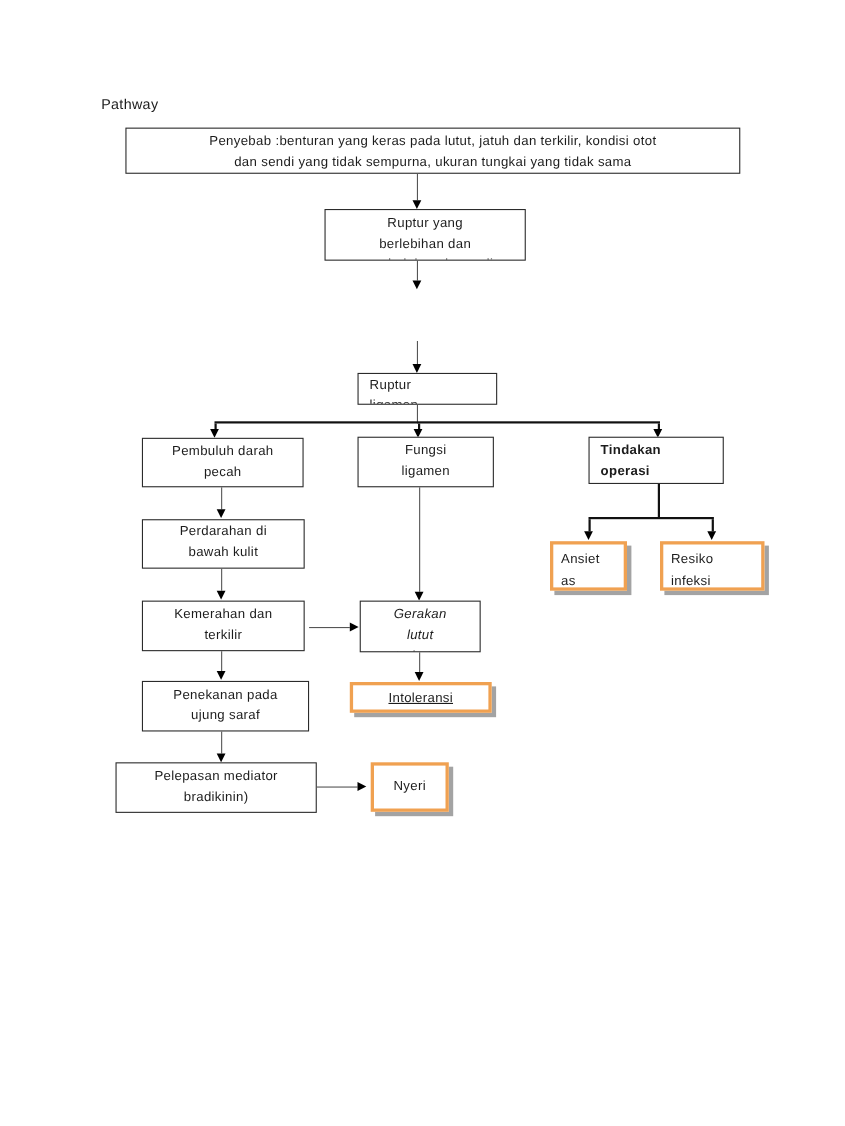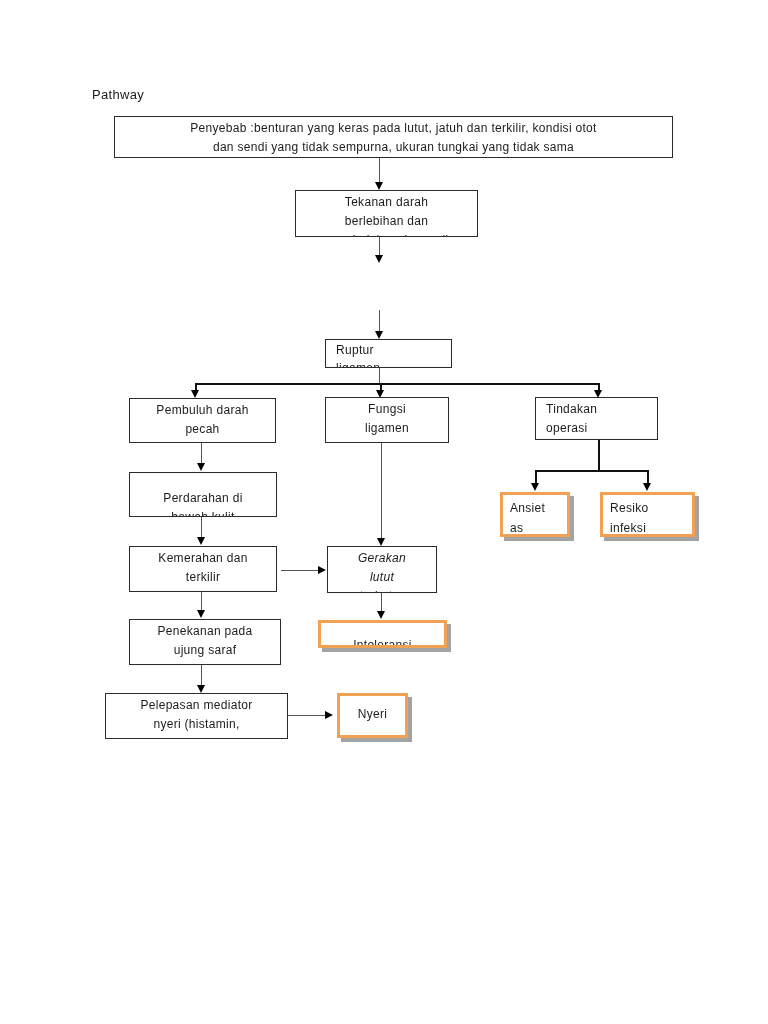--- a/index.html
+++ b/index.html
@@ -68,21 +68,21 @@
 
   <div class="box" style="left:114px;top:116px;width:559px;height:42px;padding-top:2px;">
     <span class="ln">Penyebab :benturan yang keras pada lutut, jatuh dan terkilir, kondisi otot</span>
     <span class="ln">dan sendi yang tidak sempurna, ukuran tungkai yang tidak sama</span>
   </div>
 
   <div class="vline" style="left:379px;top:158px;height:24px;"></div>
   <div class="head-down" style="left:375px;top:182px;"></div>
 
   <div class="box" style="left:295px;top:190px;width:183px;height:47px;padding-top:2px;">
-    <span class="ln">Tekanan darah</span>
+    <span class="ln">Ruptur yang</span>
     <span class="ln">berlebihan dan</span>
     <span class="ln">mendadak pada sendi</span>
   </div>
 
   <div class="vline" style="left:379px;top:237px;height:18px;"></div>
   <div class="head-down" style="left:375px;top:255px;"></div>
 
 
   <div class="vline" style="left:379px;top:310px;height:21px;"></div>
   <div class="head-down" style="left:375px;top:331px;"></div>
@@ -105,29 +105,29 @@
     <span class="ln">Pembuluh darah</span>
     <span class="ln">pecah</span>
   </div>
 
   <div class="box" style="left:325px;top:397px;width:124px;height:46px;padding-top:2px;">
     <span class="ln">Fungsi</span>
     <span class="ln">ligamen</span>
     <span class="ln">terganggu</span>
   </div>
 
-  <div class="box left" style="left:535px;top:397px;width:123px;height:43px;padding:2px 0 0 10px;">
+  <div class="box left" style="left:535px;top:397px;width:123px;height:43px;padding:2px 0 0 10px;font-weight:bold;">
     <span class="ln">Tindakan</span>
     <span class="ln">operasi</span>
   </div>
 
   <div class="vline" style="left:201px;top:443px;height:20px;"></div>
   <div class="head-down" style="left:197px;top:463px;"></div>
 
-  <div class="box" style="left:129px;top:472px;width:148px;height:45px;padding-top:16px;">
+  <div class="box" style="left:129px;top:472px;width:148px;height:45px;padding-top:0;">
     <span class="ln">Perdarahan di</span>
     <span class="ln">bawah kulit</span>
   </div>
 
   <div class="vline thick" style="left:598px;top:440px;height:31px;"></div>
   <div class="hline" style="left:535px;top:470px;width:114px;"></div>
   <div class="vline thick" style="left:535px;top:472px;height:11px;"></div>
   <div class="head-down" style="left:531px;top:483px;"></div>
   <div class="vline thick" style="left:647px;top:472px;height:11px;"></div>
   <div class="head-down" style="left:643px;top:483px;"></div>
@@ -166,30 +166,29 @@
   <div class="head-down" style="left:197px;top:610px;"></div>
 
   <div class="box" style="left:129px;top:619px;width:152px;height:46px;padding-top:2px;">
     <span class="ln">Penekanan pada</span>
     <span class="ln">ujung saraf</span>
   </div>
 
   <div class="vline" style="left:381px;top:593px;height:18px;"></div>
   <div class="head-down" style="left:377px;top:611px;"></div>
 
-  <div class="box orange" style="left:318px;top:620px;width:129px;height:28px;padding-top:12px;line-height:21px;">
+  <div class="box orange" style="left:318px;top:620px;width:129px;height:28px;padding-top:1px;line-height:21px;text-decoration:underline;">
     <span class="ln">Intoleransi</span>
   </div>
 
   <div class="vline" style="left:201px;top:665px;height:20px;"></div>
   <div class="head-down" style="left:197px;top:685px;"></div>
 
   <div class="box" style="left:105px;top:693px;width:183px;height:46px;padding-top:2px;">
     <span class="ln">Pelepasan mediator</span>
-    <span class="ln">nyeri (histamin,</span>
     <span class="ln">bradikinin)</span>
   </div>
 
   <div class="hline thin" style="left:288px;top:715px;width:37px;"></div>
   <div class="head-right" style="left:325px;top:711px;"></div>
 
   <div class="box orange" style="left:337px;top:693px;width:71px;height:45px;padding-top:9px;">
     <span class="ln">Nyeri</span>
   </div>
 

